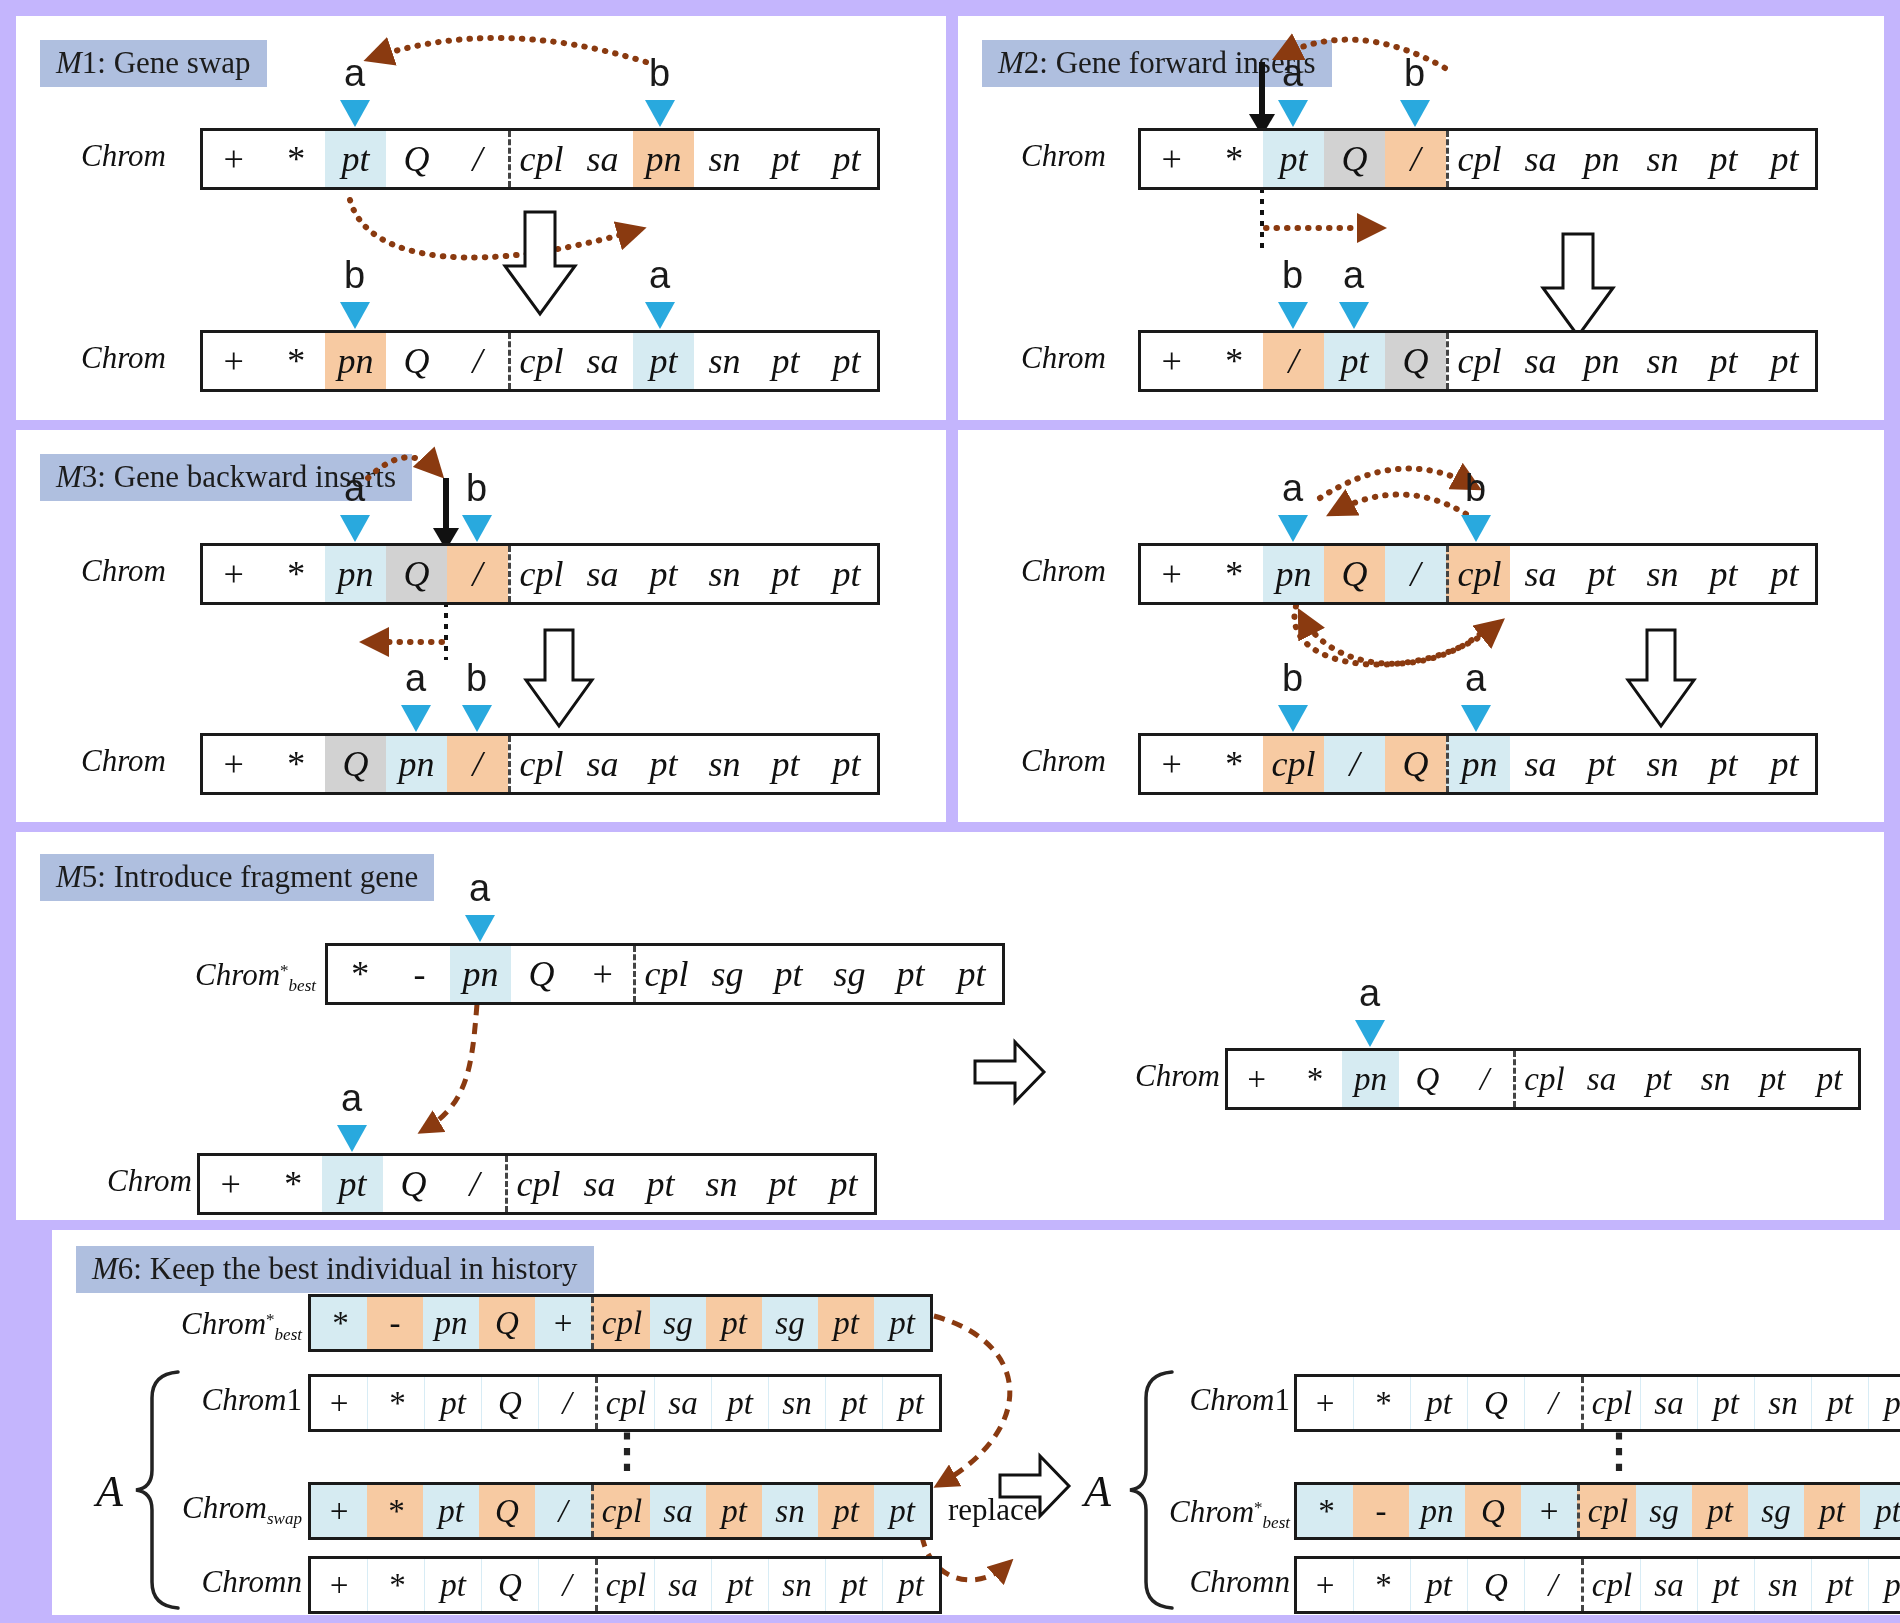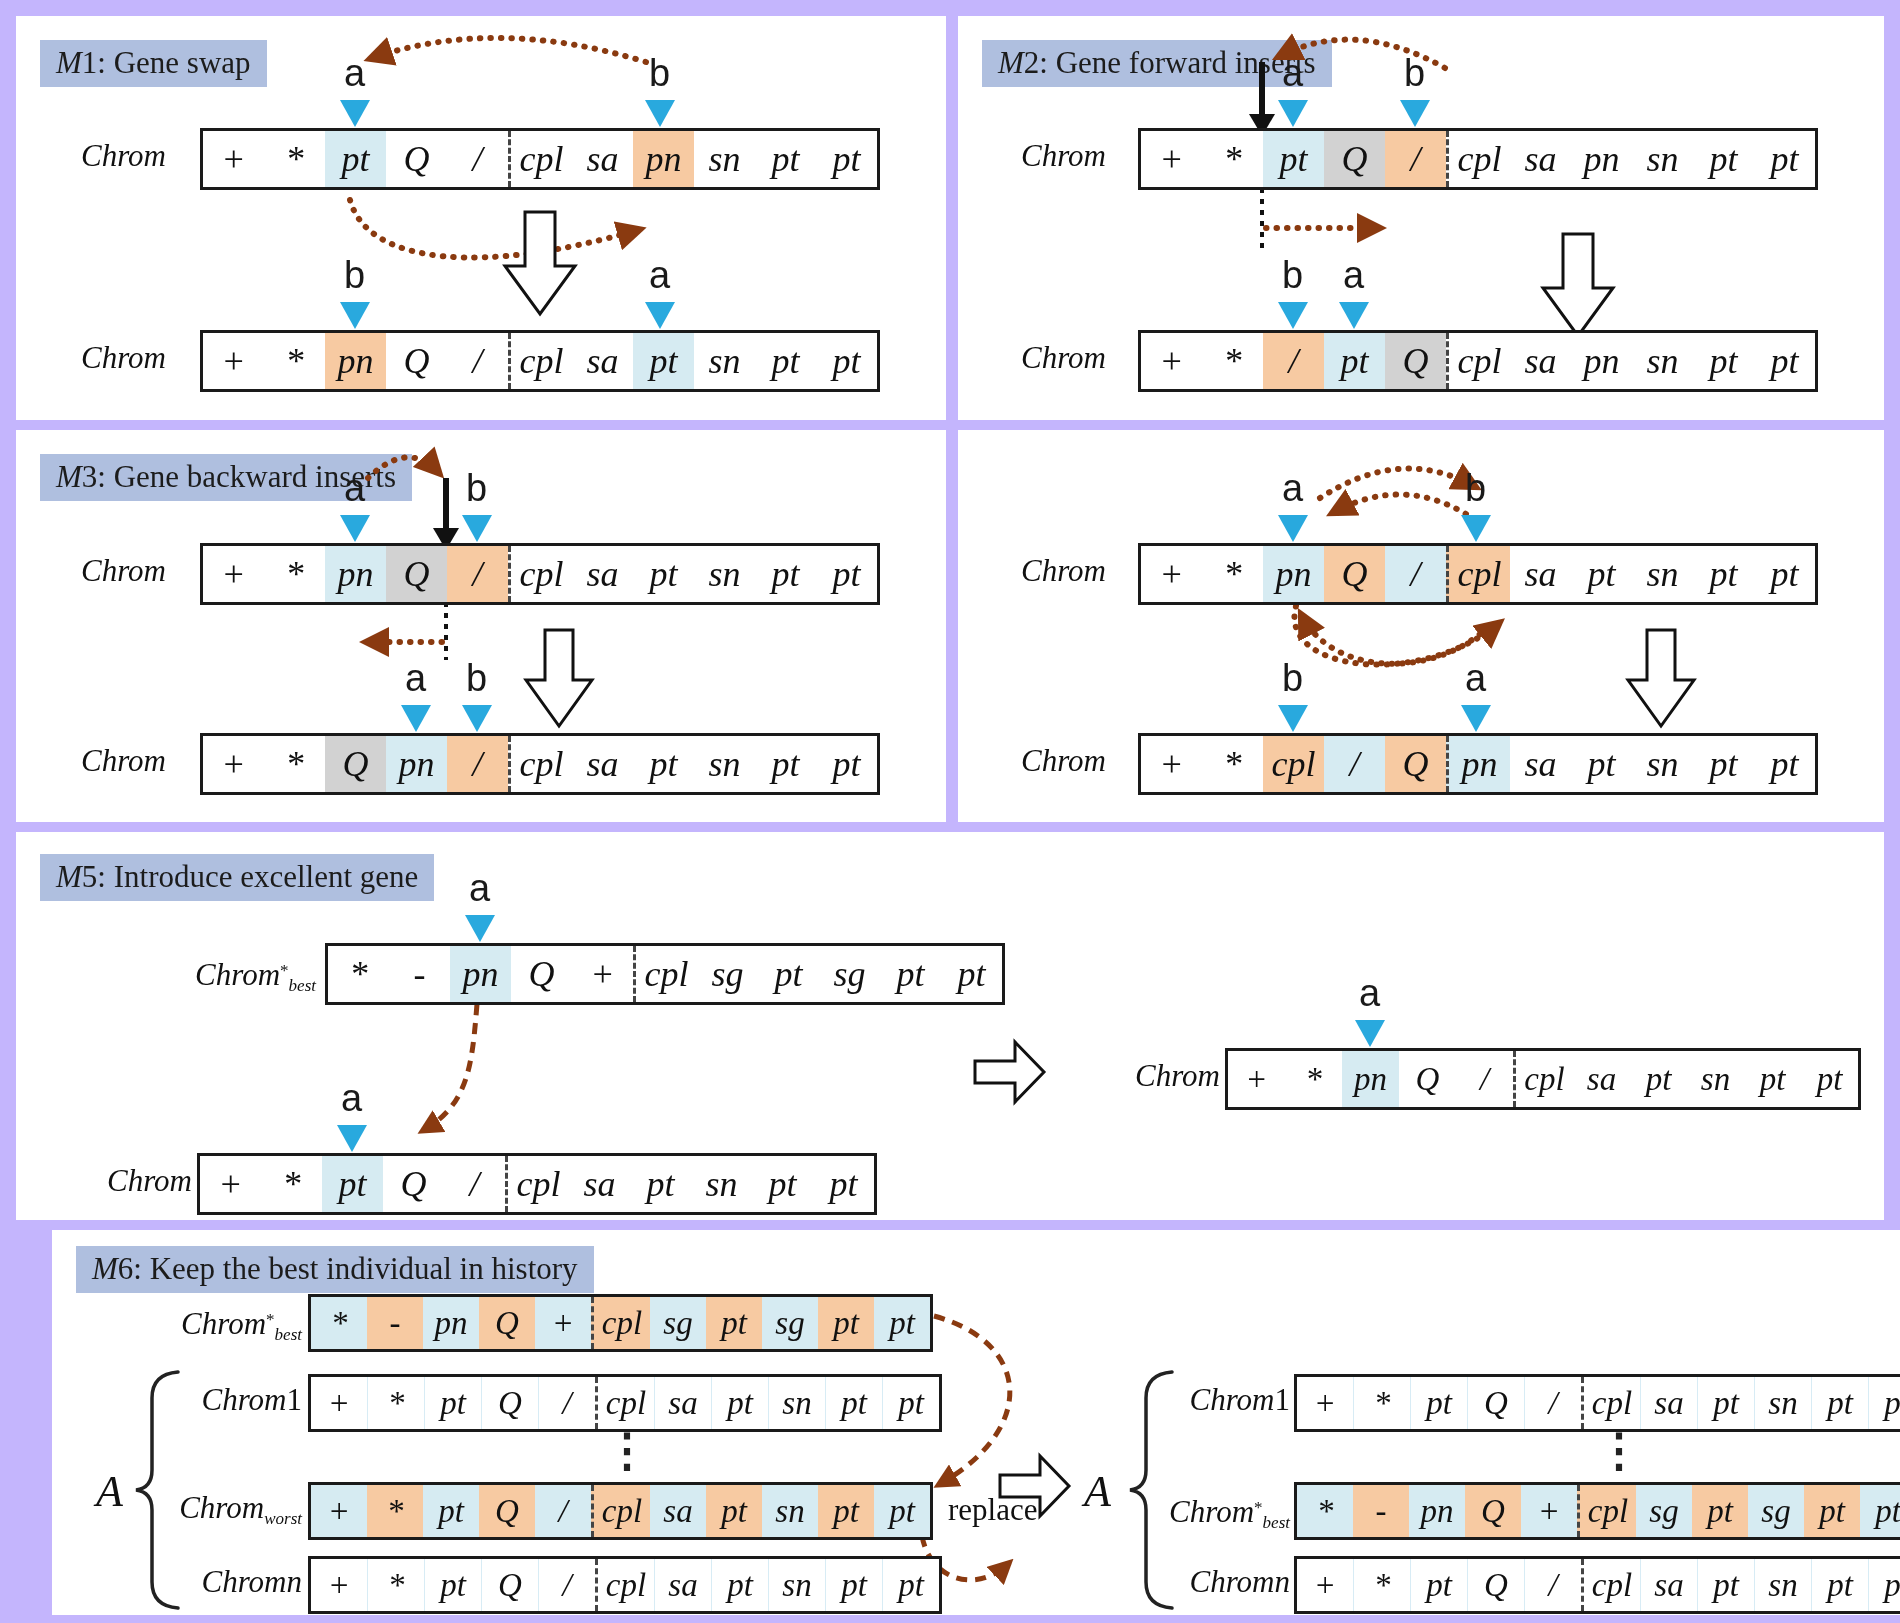--- a/index.html
+++ b/index.html
@@ -246,21 +246,21 @@
       <div class="bar-label" style="left: 0px; width: 148px; top: 308px;"><i>Chrom</i></div>
       <div class="tri" style="left: 319.5px; top: 275px;"></div>
       <div class="mletter" style="left: 304.5px; top: 227px;">b</div>
       <div class="tri" style="left: 502.5px; top: 275px;"></div>
       <div class="mletter" style="left: 487.5px; top: 227px;">a</div>
     </div>
 
   
   <div class="panel" style="left:16px;top:832px;width:1868px;height:388px;">
     <div class="chip" style="left:24px;top:22px;">
-      <i>M</i><span>5: Introduce excellent gene</span>
+      <i>M</i><span>5: Introduce fragment gene</span>
     </div>
     <svg class="overlay" width="1868" height="388">
       <path d="M 461 172 C 456 235 452 272 408 298" fill="none" stroke="#8a3a10" stroke-width="5" stroke-dasharray="11 8" marker-end="url(#ahB)"></path>
       <g transform="translate(959,208)">
         <polygon points="0,21 40,21 40,2 69,32 40,62 40,43 0,43" fill="#fff" stroke="#111" stroke-width="3"></polygon>
       </g>
     </svg>
   <div class="bar" style="left: 309px; top: 111px; height: 56px;">
         <div class="cell" style="width: 61px; font-size: 36px;">*</div>
         <div class="cell" style="width: 61px; font-size: 36px;">-</div>
@@ -364,21 +364,21 @@
         <div class="cell b" style="width: 56px; font-size: 33px;">pt</div>
         <div class="cell o" style="width: 56px; font-size: 33px;">Q</div>
         <div class="cell b" style="width: 56px; font-size: 33px;">/</div>
         <div class="cell o divider" style="width: 56px; font-size: 33px;">cpl</div>
         <div class="cell b" style="width: 56px; font-size: 33px;">sa</div>
         <div class="cell o" style="width: 56px; font-size: 33px;">pt</div>
         <div class="cell b" style="width: 56px; font-size: 33px;">sn</div>
         <div class="cell o" style="width: 56px; font-size: 33px;">pt</div>
         <div class="cell b" style="width: 56px; font-size: 33px;">pt</div>
       </div>
-      <div class="bar-label" style="left: 10px; width: 240px; top: 255px;"><i>Chrom</i><span class="subs">worst</span></div>
+      <div class="bar-label" style="left: 10px; width: 240px; top: 255px;"><i>Chrom</i><span class="subs">swap</span></div>
       <div class="bar" style="left: 256px; top: 326px; height: 52px;">
         <div class="cell" style="width: 56px; font-size: 33px;">+</div>
         <div class="cell sep" style="width: 56px; font-size: 33px;">*</div>
         <div class="cell sep" style="width: 56px; font-size: 33px;">pt</div>
         <div class="cell sep" style="width: 56px; font-size: 33px;">Q</div>
         <div class="cell sep" style="width: 56px; font-size: 33px;">/</div>
         <div class="cell divider" style="width: 56px; font-size: 33px;">cpl</div>
         <div class="cell sep" style="width: 56px; font-size: 33px;">sa</div>
         <div class="cell sep" style="width: 56px; font-size: 33px;">pt</div>
         <div class="cell sep" style="width: 56px; font-size: 33px;">sn</div>

